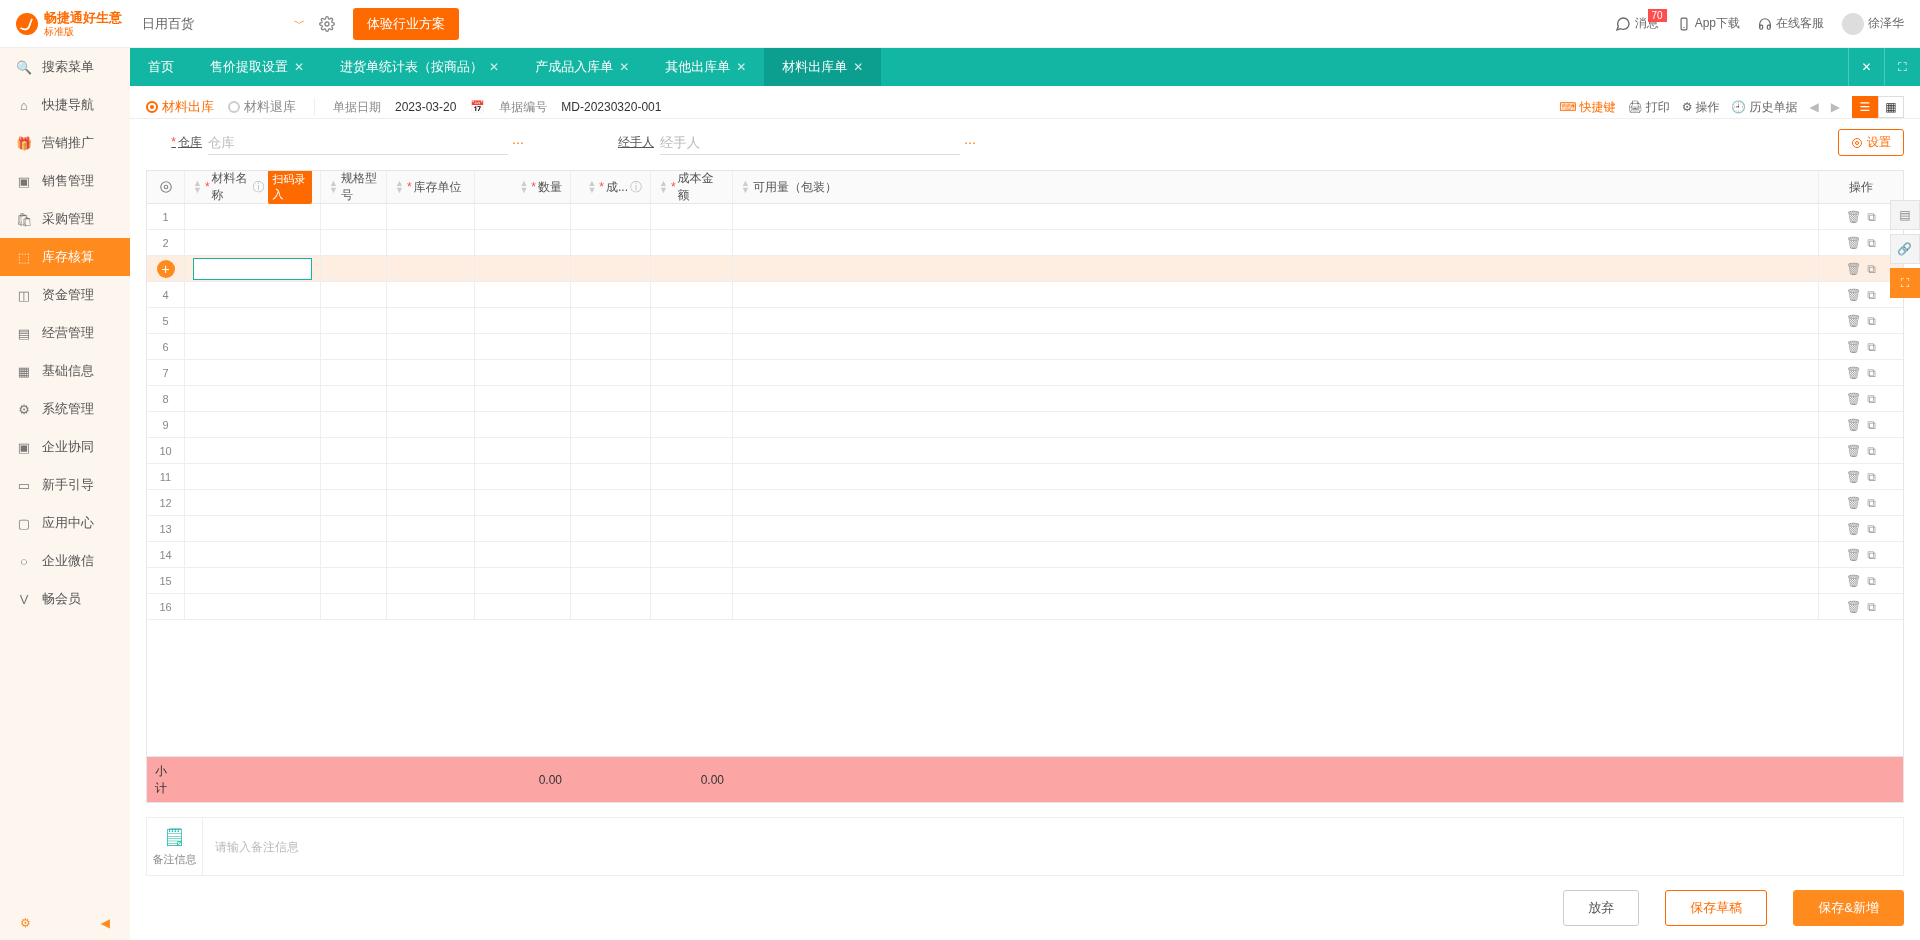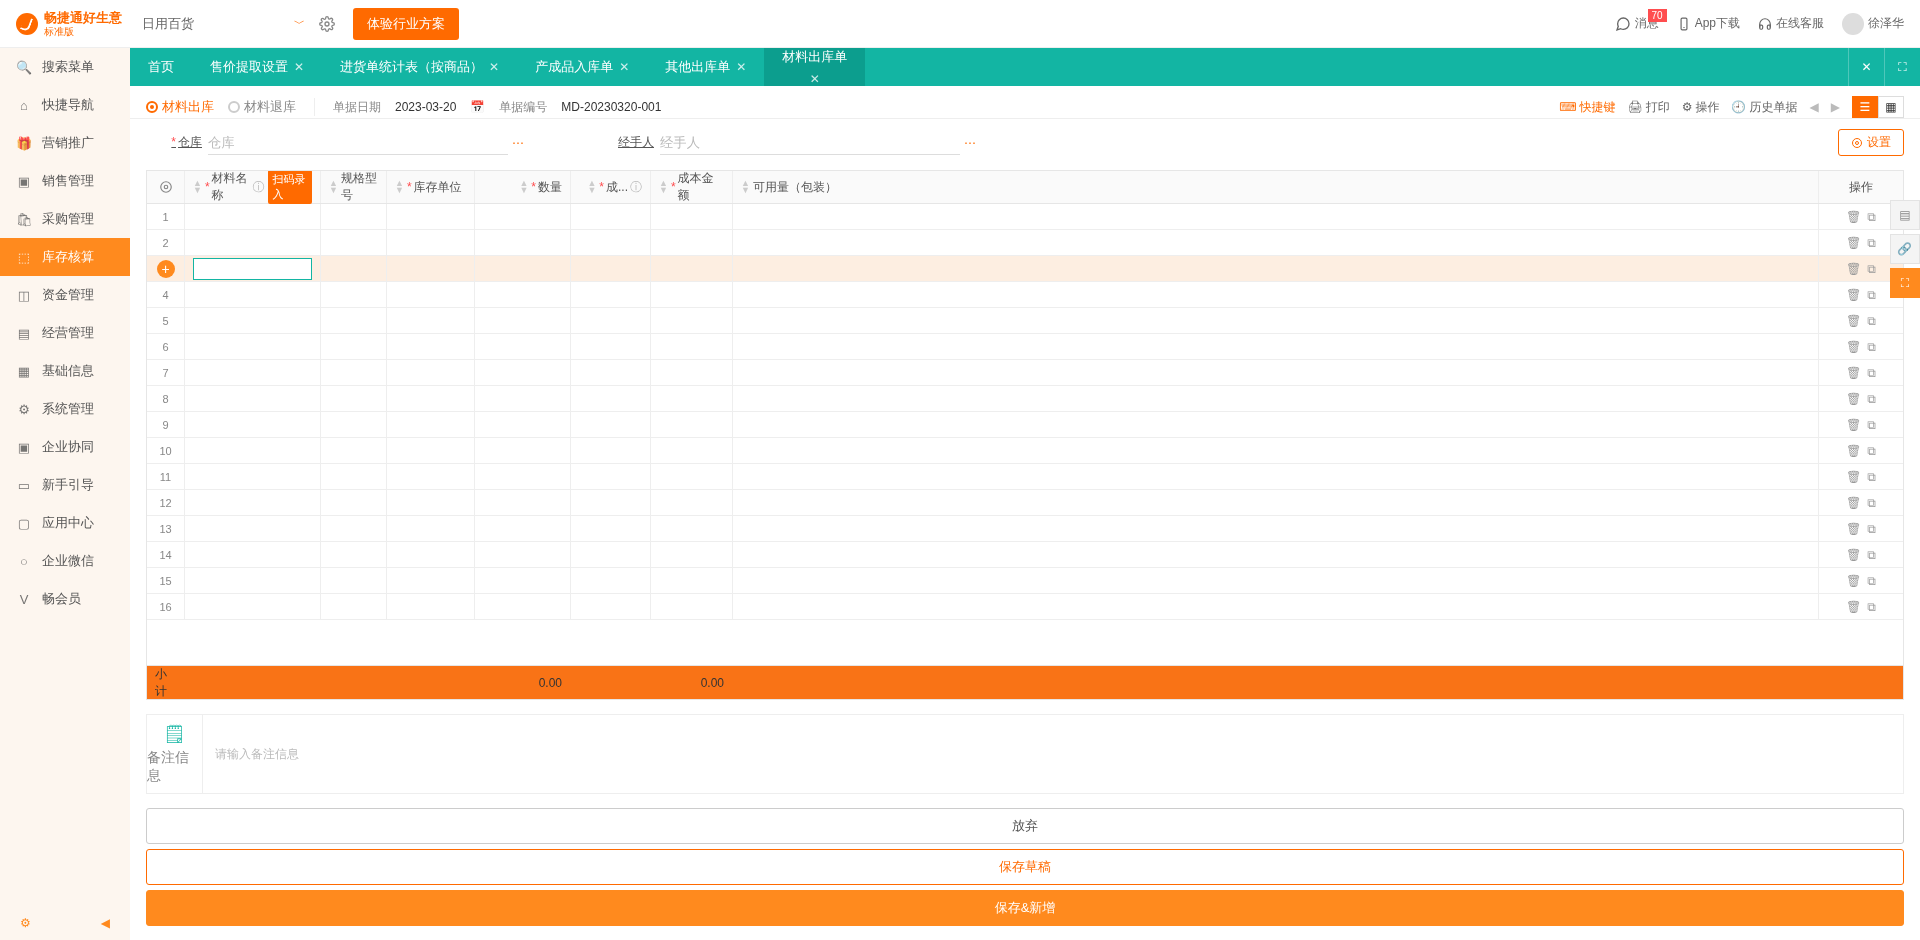--- a/index.html
+++ b/index.html
@@ -31,21 +31,21 @@
 .side-item { display: flex; align-items: center; gap: 10px; padding: 10px 16px; color: #555; cursor: pointer; font-size: 13px; }
 .side-item.active { background: #ff8a1e; color: #fff; }
 .side-item .ico { width: 16px; text-align: center; opacity: .8; }
 .sidebar-bottom { margin-top: auto; display: flex; justify-content: space-between; padding: 10px 20px; color: #ff8a1e; }
 
 .main { flex: 1; display: flex; flex-direction: column; min-width: 0; }
 
 
 .tabs-bar { height: 38px; background: #13b5a3; display: flex; align-items: stretch; color: #fff; position: relative; gap: 26px; }
 .tab { display: flex; align-items: center; padding: 0 18px; cursor: pointer; font-size: 13px; gap: 6px; }
-.tab.active { background: #0c9e8e; flex-direction: column; }
+.tab.active { background: #0c9e8e; }
 .tab .close { font-size: 12px; opacity: .8; }
 .tabs-right { margin-left: auto; display: flex; align-items: center; }
 .tabs-right .sq { width: 36px; height: 38px; display: flex; align-items: center; justify-content: center; border-left: 1px solid rgba(255,255,255,.25); cursor: pointer; }
 
 
 .sub-head { display: flex; align-items: center; padding: 10px 16px 0; border-bottom: 1px solid #eee; gap: 14px; }
 .radio-wrap { display: flex; align-items: center; gap: 4px; cursor: pointer; }
 .radio-dot { width: 12px; height: 12px; border-radius: 50%; border: 2px solid #ccc; display: inline-block; position: relative; }
 .radio-wrap.checked .radio-dot { border-color: #ff6a00; }
 .radio-wrap.checked .radio-dot::after { content: ""; position: absolute; inset: 2px; background: #ff6a00; border-radius: 50%; }
@@ -92,33 +92,33 @@
 .info-ico { color: #bbb; margin-left: 2px; }
 
 .tbody { flex: 1; overflow-y: auto; }
 .row { display: flex; height: 26px; border-bottom: 1px solid #eee; align-items: stretch; }
 .row.highlight { background: #fdeee1; }
 .row .td.col-gear { justify-content: center; color: #888; font-size: 11px; }
 .add-btn { width: 18px; height: 18px; border-radius: 50%; background: #ff8a1e; color: #fff; display: flex; align-items: center; justify-content: center; font-size: 14px; }
 .cell-input { border: 1px solid #13b5a3; background: #fff; width: 100%; height: 22px; outline: none; padding: 0 4px; }
 .act-ico { color: #999; cursor: pointer; margin: 0 3px; }
 
-.tfoot { display: flex; background: #f97316; border-top: 1px solid #e6e6e6; height: 34px; }
+.tfoot { display: flex; background: #fca5a5; border-top: 1px solid #e6e6e6; height: 46px; }
 .tfoot .td { border-right: 1px solid transparent; }
 
 
 .remark-row { display: flex; align-items: center; margin: 14px 16px 0; border: 1px solid #eee; }
 .remark-label { width: 56px; display: flex; flex-direction: column; align-items: center; padding: 8px 0; gap: 4px; border-right: 1px solid #eee; }
 .remark-label .ico { color: #13b5a3; font-size: 18px; }
-.remark-label span { font-size: 14px; color: #888; }
+.remark-label span { font-size: 11px; color: #888; }
 .remark-input { flex: 1; border: none; outline: none; padding: 12px; font-size: 12px; color: #ec4899; }
 .remark-input::placeholder { color: #bbb; }
 
 
-.footer-btns { display: flex; justify-content: flex-end; gap: 5px; padding: 14px 16px; flex-direction: column; }
+.footer-btns { display: flex; justify-content: flex-end; gap: 26px; padding: 14px 16px; }
 .btn { padding: 8px 24px; border-radius: 3px; font-size: 13px; cursor: pointer; }
 .btn-ghost { background: #fff; border: 1px solid #ccc; color: #555; }
 .btn-outline-orange { background: #fff; border: 1px solid #ff6a00; color: #ff6a00; }
 .btn-orange { background: #ff8a1e; border: 1px solid #ff8a1e; color: #fff; }
 
 
 .right-dock { position: fixed; right: 0; top: 200px; display: flex; flex-direction: column; }
 .dock-item { width: 30px; height: 30px; background: #f4f4f4; border: 1px solid #e3e3e3; margin-bottom: 4px; display: flex; align-items: center; justify-content: center; color: #888; cursor: pointer; }
 .dock-item.active { background: #ff8a1e; color: #fff; border-color: #ff8a1e; }
 

